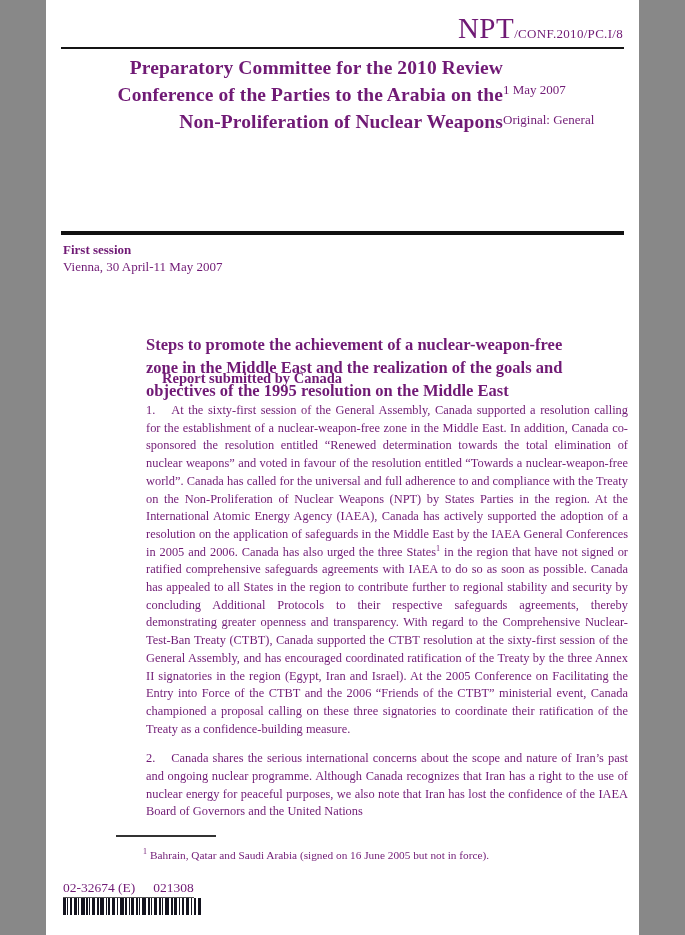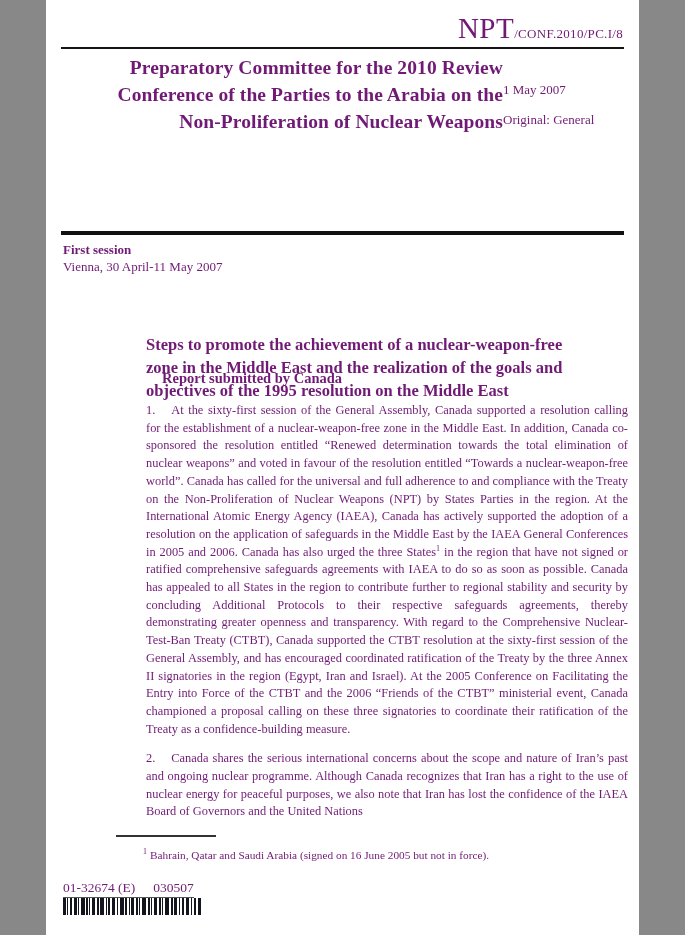--- a/index.html
+++ b/index.html
@@ -186,21 +186,21 @@
     <p><span class="pnum">2.</span><span>Canada shares the serious international concerns about the scope and nature of Iran’s past and ongoing nuclear programme. Although Canada recognizes that Iran has a right to the use of nuclear energy for peaceful purposes, we also note that Iran has lost the confidence of the IAEA Board of Governors and the United Nations</span></p>
   </div>
 
   <div class="footnote-sep"></div>
 
   <div class="footnote">
     <sup>1</sup><span>Bahrain, Qatar and Saudi Arabia (signed on 16 June 2005 but not in force).</span>
   </div>
 
   <div class="footer-code">
-    <span>01-32674 (E)</span><span class="date-code">030507</span>
+    <span>02-32674 (E)</span><span class="date-code">021308</span>
   </div>
 
   <svg class="barcode" width="140" height="17" viewBox="0 0 140 17">
     <g fill="#14141f">
       <rect x="0" y="0" width="3" height="17"></rect>
       <rect x="4" y="0" width="1" height="17"></rect>
       <rect x="7" y="0" width="2" height="17"></rect>
       <rect x="11" y="0" width="3" height="17"></rect>
       <rect x="15" y="0" width="1" height="17"></rect>
       <rect x="18" y="0" width="4" height="17"></rect>

